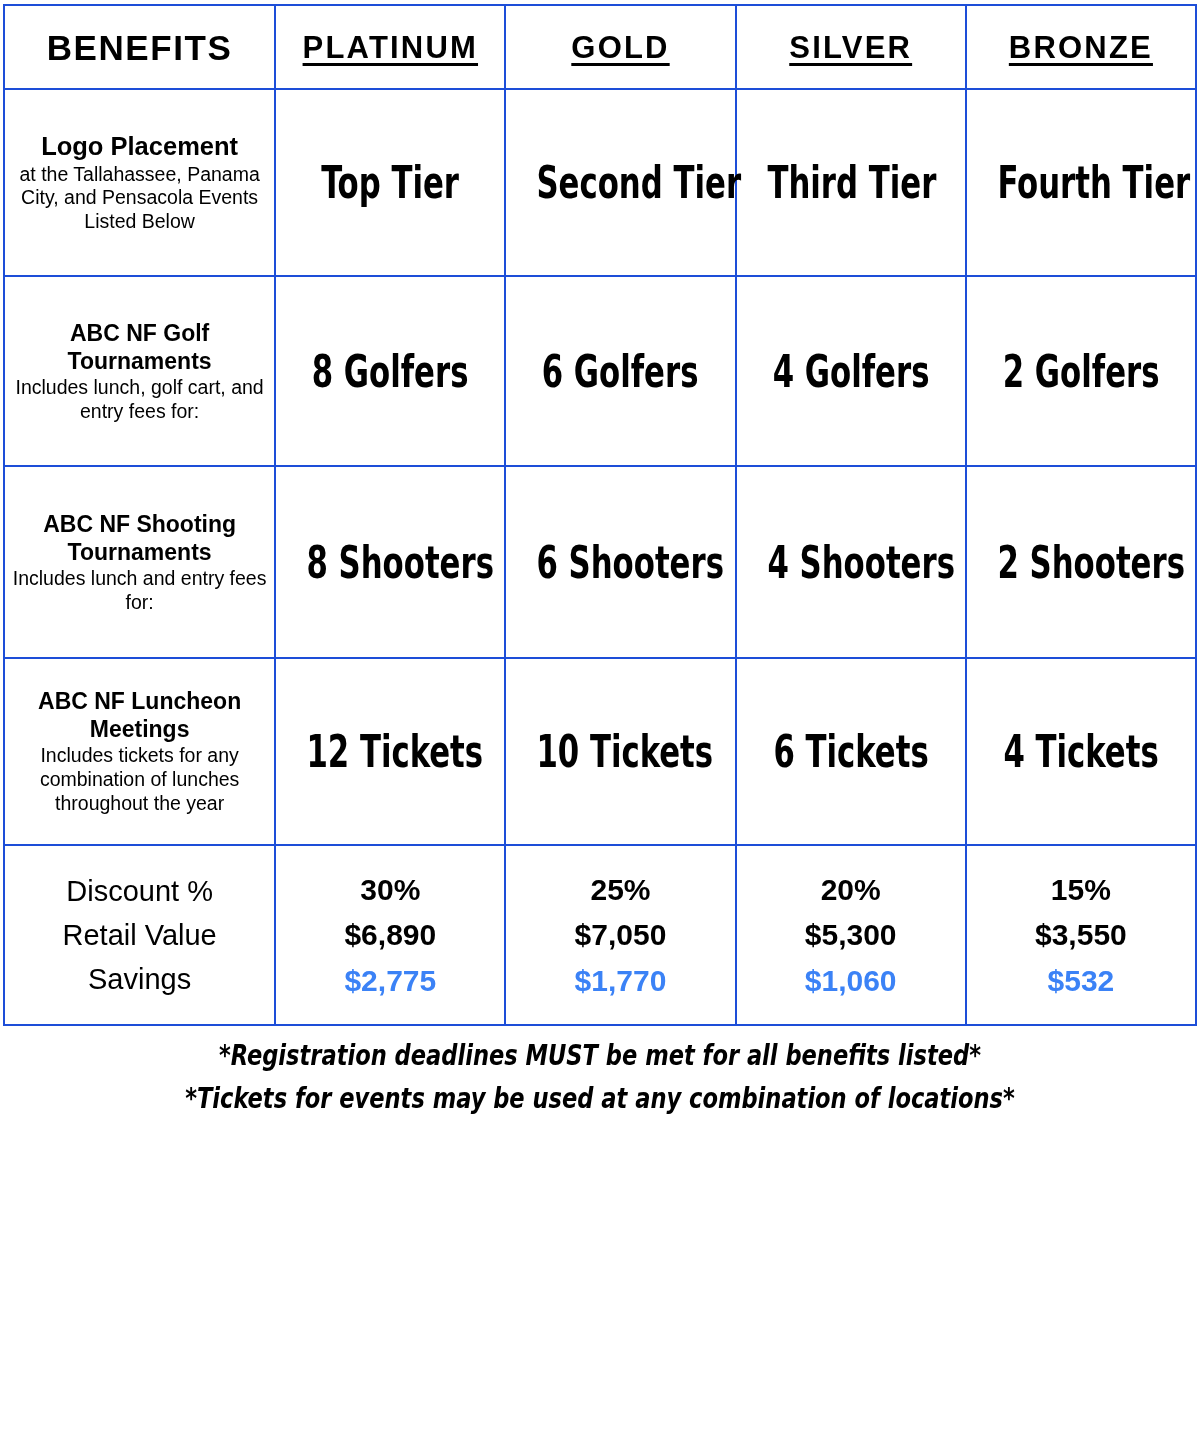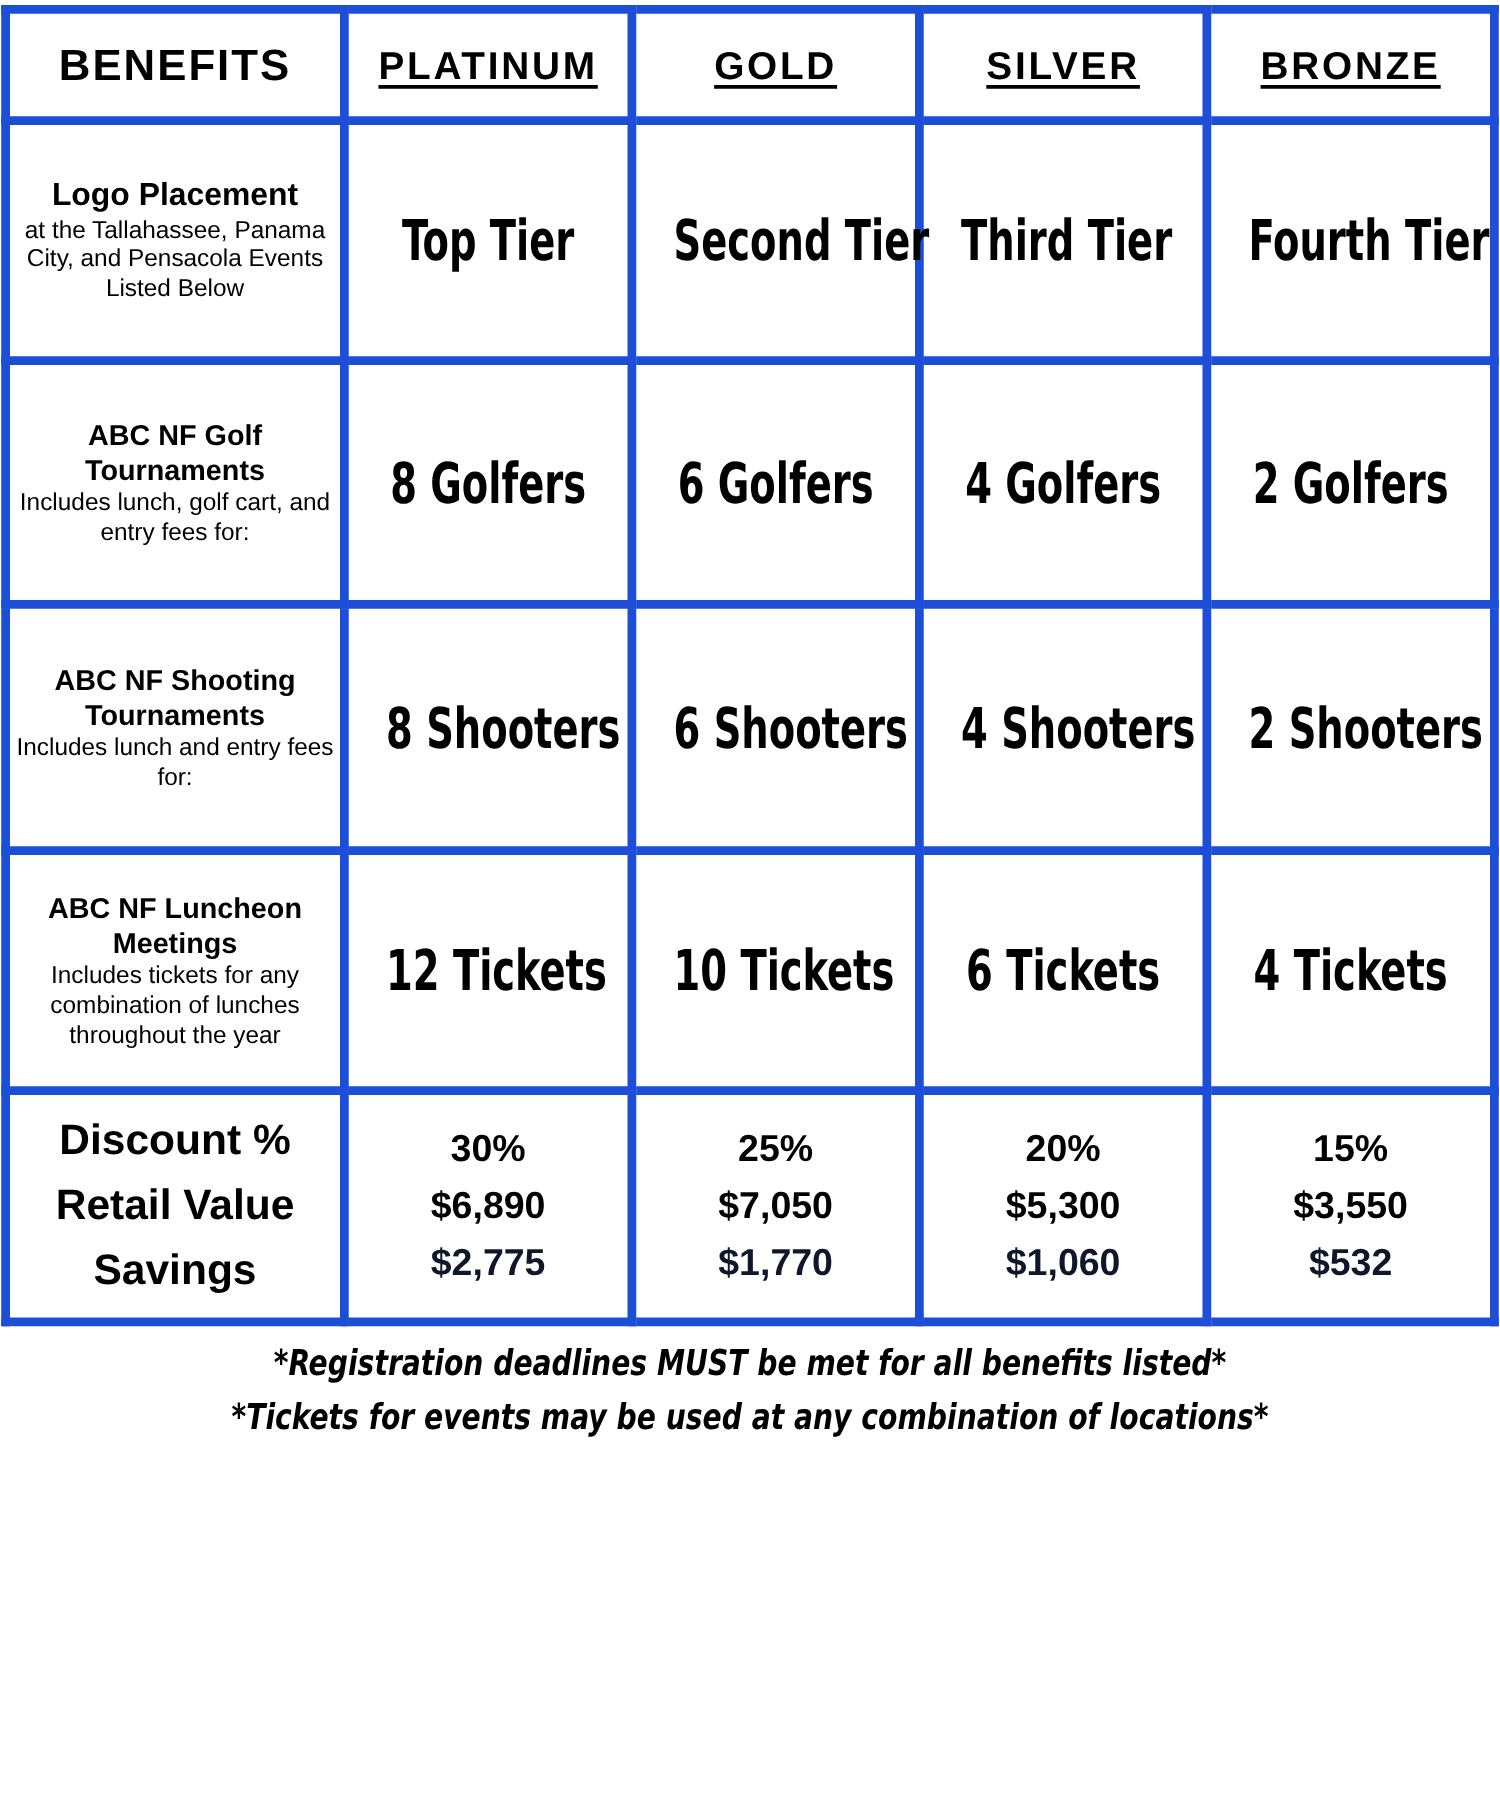--- a/index.html
+++ b/index.html
@@ -28,21 +28,21 @@
   
   table.benefits {
     width: 1194px;
     margin: 4px auto 0 auto;
     border-collapse: collapse;
     table-layout: fixed;
     background: #ffffff;
   }
   table.benefits td,
   table.benefits th {
-    border: 7px solid #1d4ed8;
+    border: 2px solid #1d4ed8;
     text-align: center;
     vertical-align: middle;
     padding: 0 4px;
     background: #ffffff;
   }
 
   col.c-benefit { width: 271px; }
   col.c-tier    { width: 230px; }
 
   
@@ -90,30 +90,30 @@
     font-family: "Liberation Sans Narrow", "DejaVu Sans Condensed", "Liberation Sans", sans-serif;
     transform: scaleX(0.76);
     transform-origin: center center;
     white-space: nowrap;
     display: block;
   }
 
   
   tr.discount-row td { height: 178px; }
   .discount-label {
-    font-size: 34px;
-    font-weight: bold;
+    font-size: 29px;
+    font-weight: normal;
     line-height: 1.52;
   }
   .money-stack {
     font-size: 30px;
     font-weight: bold;
     line-height: 1.52;
   }
-  .money-stack .savings { color: #0f172a; }
+  .money-stack .savings { color: #3b82f6; }
 
   
   tr.price-row td { height: 118px; }
   .price-label {
     font-size: 30px;
     font-weight: bold;
     line-height: 1.45;
   }
   .price-val {
     font-size: 42px;

